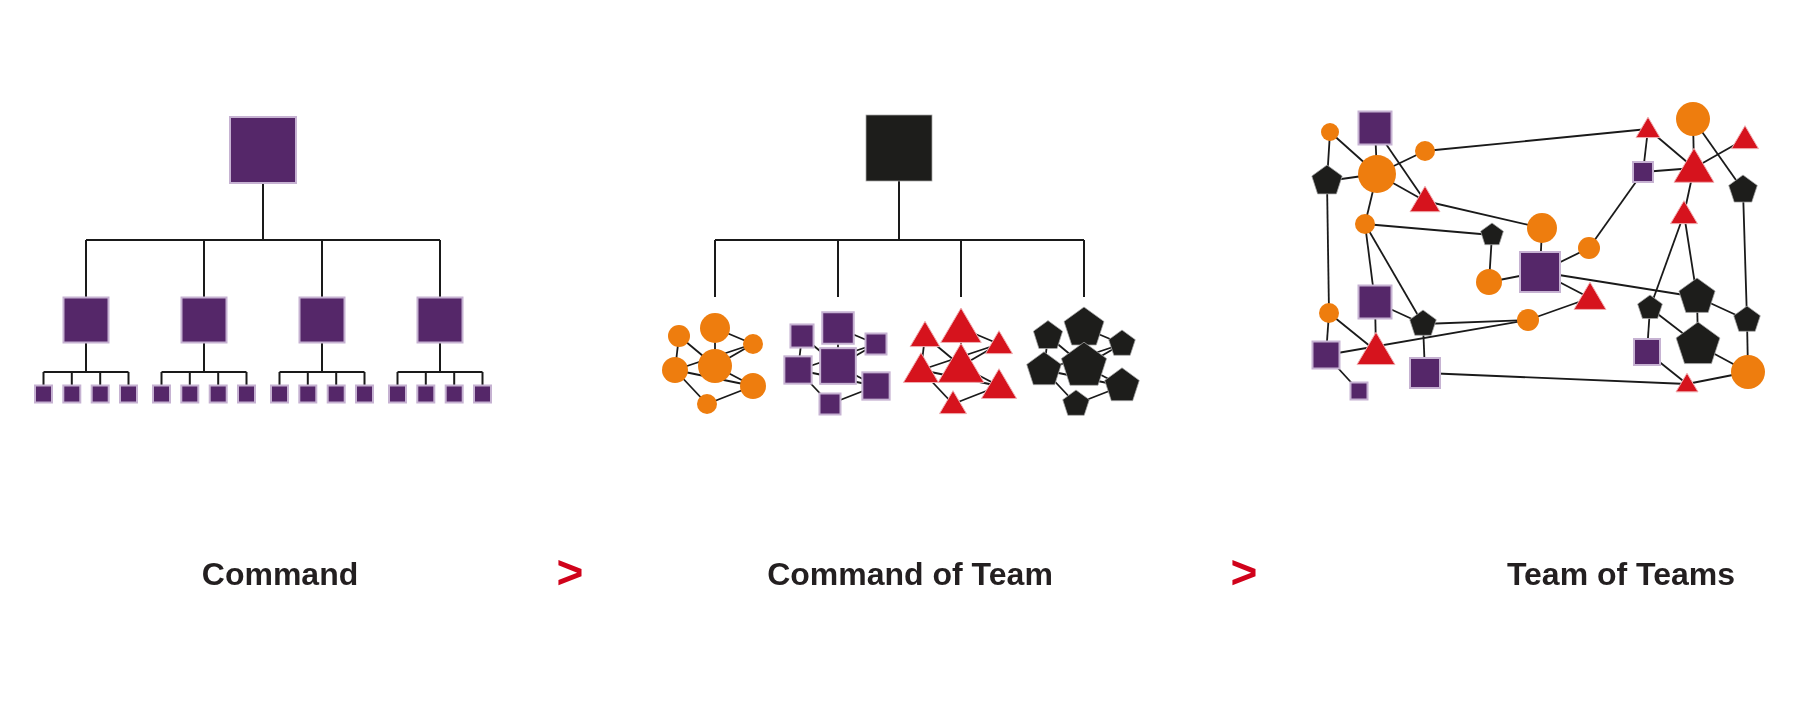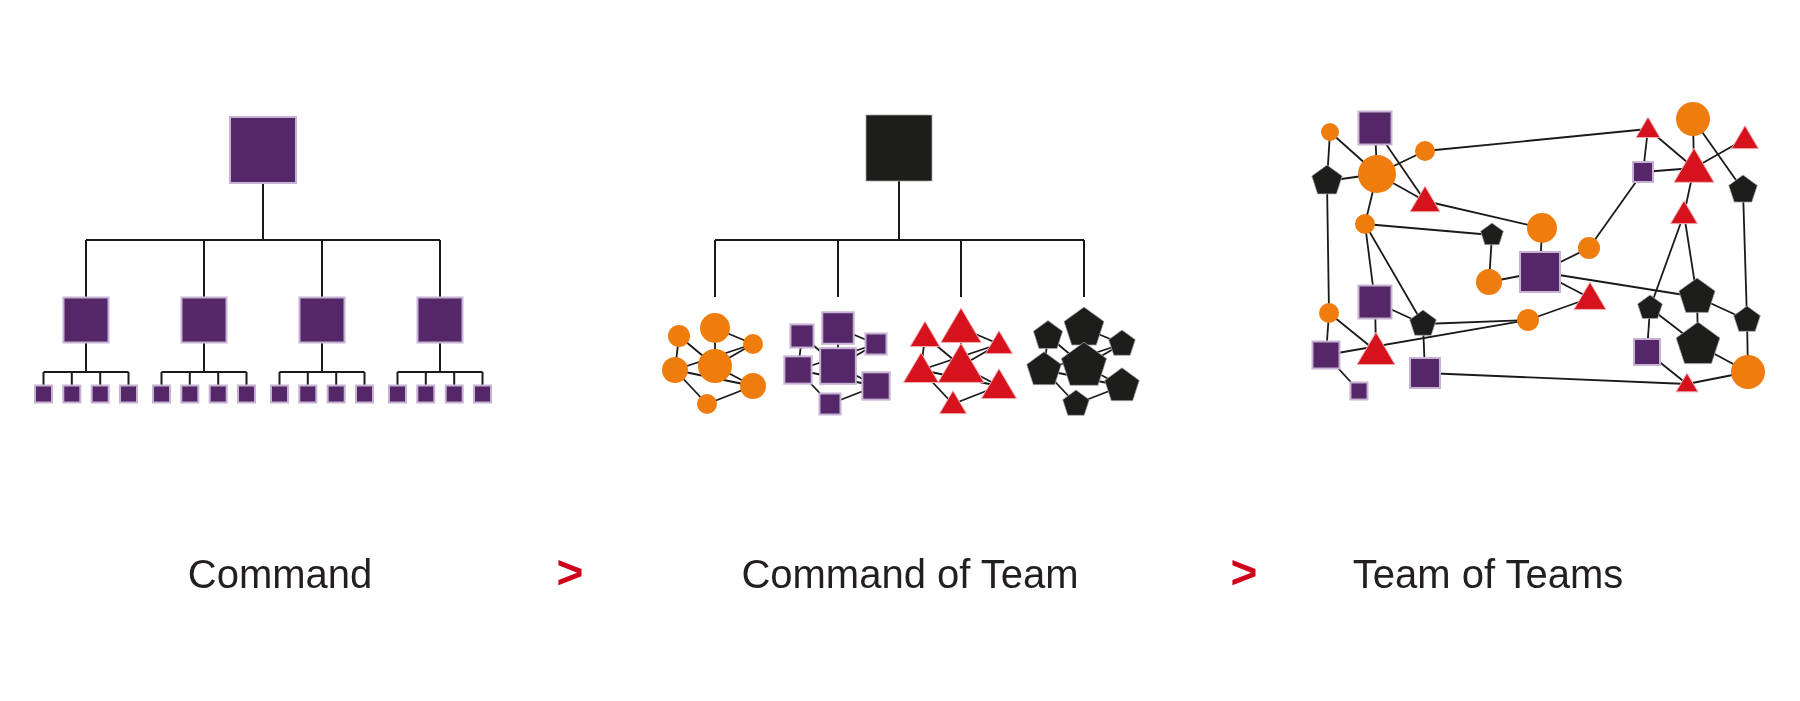--- a/index.html
+++ b/index.html
@@ -1,21 +1,21 @@
 <!DOCTYPE html>
 <html><head>
 <meta charset="utf-8">
 <style>
   html,body{margin:0;padding:0;background:#ffffff;}
   body{width:1800px;height:701px;position:relative;overflow:hidden;
        font-family:"Liberation Sans", sans-serif;}
   #diagram-canvas{position:absolute;left:0;top:0;}
   .stage-label{position:absolute;top:553px;transform:translateX(-50%);
-       font-size:40px;line-height:42px;color:#231f20;letter-spacing:0px;
-       font-weight:400;white-space:nowrap;}
+       font-size:32px;line-height:42px;color:#231f20;letter-spacing:0px;
+       font-weight:700;white-space:nowrap;}
   .chevron{position:absolute;top:549px;transform:translateX(-50%);
        font-size:46px;line-height:46px;font-weight:700;color:#d0021b;}
 </style>
 </head>
 <body>
 
 <svg id="diagram-canvas" width="1800" height="701" viewBox="0 0 1800 701">
     <g>
       <line x1="263" y1="183" x2="263" y2="240" stroke="#1a1a1a" stroke-width="2"></line>
       <line x1="86" y1="240" x2="440" y2="240" stroke="#1a1a1a" stroke-width="2"></line>
@@ -240,14 +240,14 @@
       <polygon fill="#d6131d" stroke="#f0aeb2" stroke-width="1" points="1687,373.154 1676,391.854 1698,391.854"></polygon>
       <rect fill="#552769" stroke="#c6b2d2" stroke-width="2" x="1350.5" y="382.5" width="17" height="17"></rect>
     </g>
   </svg>
 
 <div>
   <span class="stage-label" style="left:280px">Command</span>
   <span class="chevron" style="left:570px">&gt;</span>
   <span class="stage-label" style="left:910px">Command of Team</span>
   <span class="chevron" style="left:1244px">&gt;</span>
-  <span class="stage-label" style="left:1488px">Team of Teams</span>
+  <span class="stage-label" style="left:1621px">Team of Teams</span>
 </div>
 
 </body></html>

